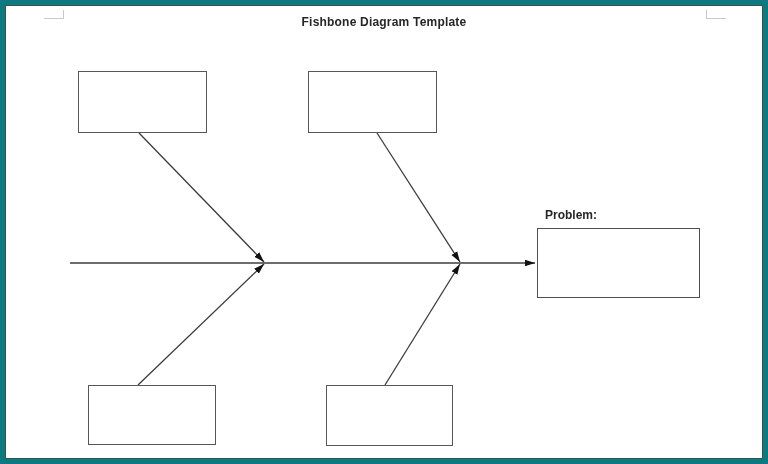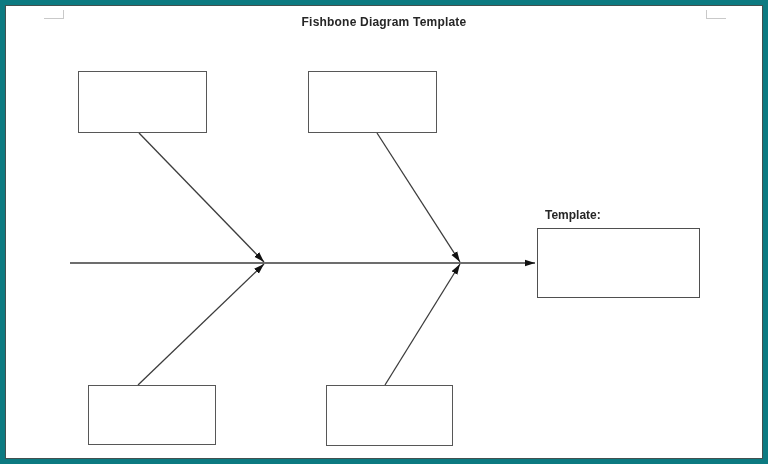--- a/index.html
+++ b/index.html
@@ -91,18 +91,18 @@
   <div class="cause-box box-tr">
     <span></span>
   </div>
   <div class="cause-box box-bl">
     <span></span>
   </div>
   <div class="cause-box box-br">
     <span></span>
   </div>
 
-  <div class="problem-label">Template:</div>
+  <div class="problem-label">Problem:</div>
   <div class="problem-box">
     <span></span>
   </div>
 
 </div>
 
 </body></html>

